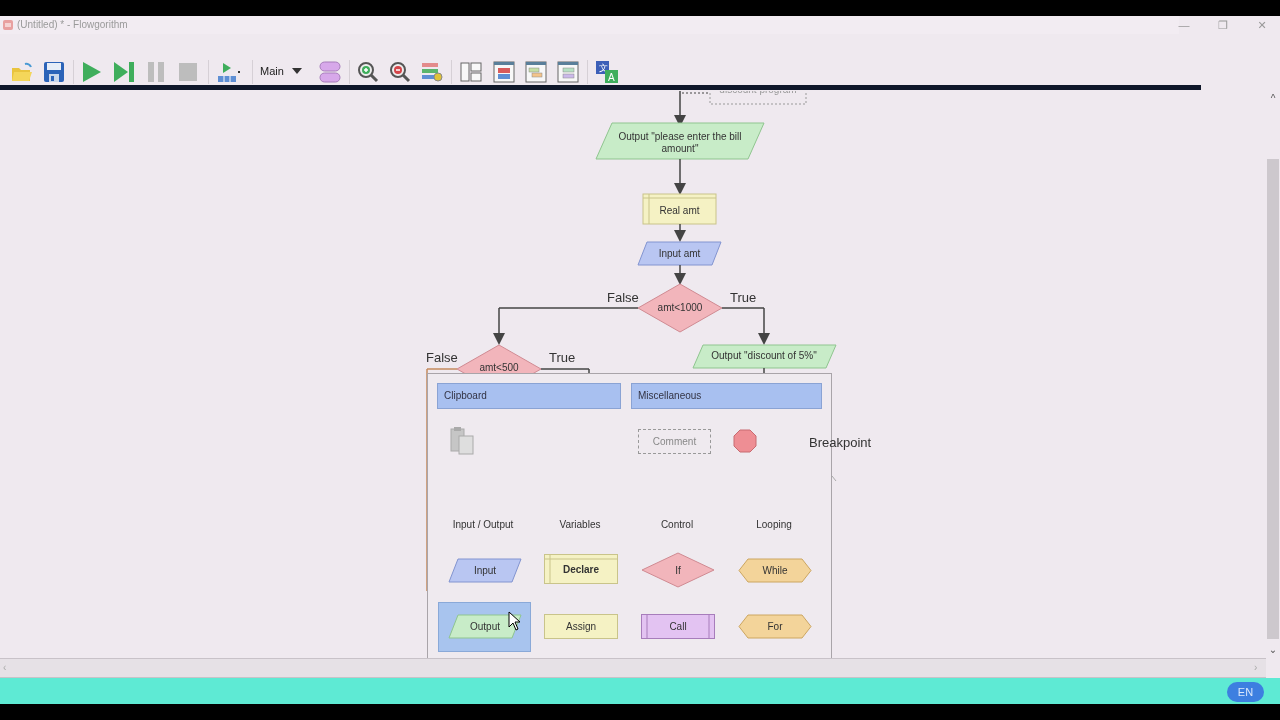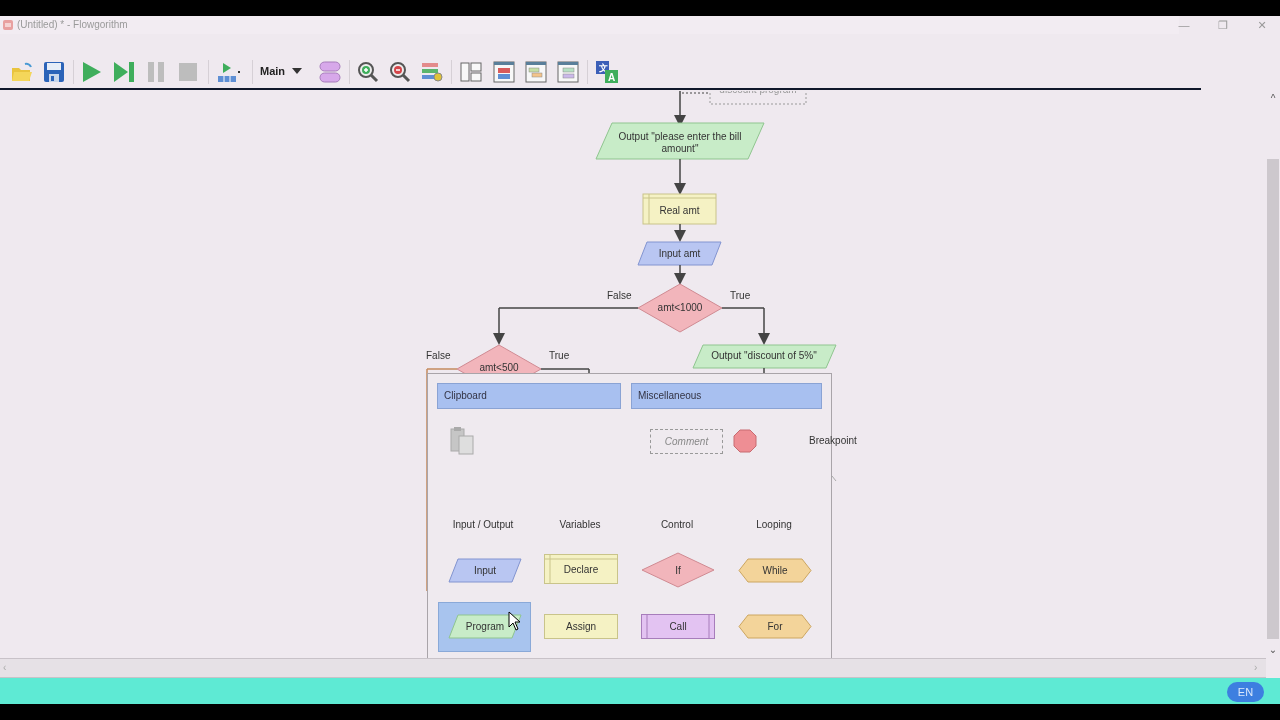--- a/index.html
+++ b/index.html
@@ -9,36 +9,36 @@
   .bottombar-black { position: absolute; left: 0; top: 704px; width: 1280px; height: 16px; background: #000; }
 
   .titlebar { position: absolute; left: 0; top: 0; width: 1179px; height: 18px; background: #f2ecf2; }
   .titlebar .app-icon { position: absolute; left: 2px; top: 3px; width: 12px; height: 12px; }
   .titlebar .title { position: absolute; left: 17px; top: 3px; font-size: 10px; color: #9a9a9a; }
   .win-ctrl { position: absolute; top: 1px; width: 40px; height: 16px; color: #999; font-size: 11px; text-align: center; line-height: 16px; cursor: pointer; }
 
   .menubar { position: absolute; left: 0; top: 18px; width: 1280px; height: 20px; background: #efe9ef; }
   .menu-item { position: absolute; top: 3px; font-size: 11px; color: #222; cursor: pointer; }
 
-  .toolbar { position: absolute; left: 0; top: 38px; width: 1201px; height: 36px; background: #efe9ef; border-bottom: 2px solid #0f172a; font-weight: bold; }
+  .toolbar { position: absolute; left: 0; top: 38px; width: 1201px; height: 36px; background: #efe9ef; border-bottom: 5px solid #0f172a; }
   .tb-btn { position: absolute; top: 6px; width: 24px; height: 24px; cursor: pointer; }
   .tb-sep { position: absolute; top: 6px; width: 1px; height: 24px; background: #d6d0d6; }
   .tb-main { position: absolute; left: 260px; top: 11px; font-size: 11px; color: #222; }
   .tb-dd { position: absolute; left: 292px; top: 14px; width: 0; height: 0; border-left: 5px solid transparent; border-right: 5px solid transparent; border-top: 6px solid #333; cursor: pointer; }
 
   .canvas { position: absolute; left: 0; top: 75px; width: 1266px; height: 567px; background: #efe9ef; overflow: hidden; }
   .vscroll { position: absolute; left: 1266px; top: 75px; width: 14px; height: 567px; background: #efe9ef; }
   .vscroll .thumb { position: absolute; left: 1px; top: 68px; width: 12px; height: 480px; background: #cdc8cd; }
   .vscroll .arrow { position: absolute; left: 0; width: 14px; font-size: 10px; color: #555; text-align: center; }
   .hscroll { position: absolute; left: 0; top: 642px; width: 1266px; height: 20px; background: #e6e1e6; border-top: 1px solid #c8c2c8; border-bottom: 1px solid #c8c2c8; }
   .statusbar { position: absolute; left: 0; top: 662px; width: 1280px; height: 26px; background: #5eead4; }
   .lang-badge { position: absolute; left: 1227px; top: 4px; width: 37px; height: 20px; border-radius: 10px; background: #3d7fe0; color: #dbe8fb; font-size: 11px; text-align: center; line-height: 20px; cursor: pointer; }
 
   .fc-text { position: absolute; font-size: 10px; color: #333; text-align: center; }
-  .label { position: absolute; font-size: 10px; color: #333; }
+  .label { position: absolute; font-size: 13px; color: #333; }
 
   .palette { position: absolute; left: 427px; top: 282px; width: 405px; height: 350px; background: #efeaef; border: 1px solid #a9a4a9; }
   .pal-header { position: absolute; height: 26px; background: #a8c0f0; border: 1px solid #8aa3d4; font-size: 10px; color: #334; padding-left: 6px; line-height: 24px; }
   .pal-col { position: absolute; font-size: 10px; color: #333; text-align: center; width: 90px; }
   .pal-item { position: absolute; cursor: pointer; }
   .pal-item .lbl { position: absolute; left: 0; top: 0; width: 100%; height: 100%; display: flex; align-items: center; justify-content: center; font-size: 10px; color: #333; }
   .selected-bg { position: absolute; left: 10px; top: 228px; width: 93px; height: 50px; background: #a8c4ee; border: 1px solid #8aa9d8; }
 </style>
 </head>
 <body>
@@ -215,21 +215,21 @@
     <div class="palette">
       <div class="pal-header" style="left:9px; top:9px; width:184px;">Clipboard</div>
       <div class="pal-header" style="left:203px; top:9px; width:191px;">Miscellaneous</div>
 
       <svg class="pal-item" style="left:20px; top:52px; width:32px; height:30px;" viewBox="0 0 32 30">
         <rect x="3" y="3" width="13" height="22" fill="#c6c6c6" stroke="#aaa"></rect>
         <rect x="6" y="1" width="7" height="4" fill="#aaa"></rect>
         <rect x="11" y="10" width="14" height="18" fill="#dedede" stroke="#aaa"></rect>
       </svg>
 
-      <div class="pal-item" style="left:222px; top:55px; width:73px; height:25px; border:1px dashed #999;font-style:italic;">
+      <div class="pal-item" style="left:210px; top:55px; width:73px; height:25px; border:1px dashed #999;">
         <span class="lbl" style="color:#888;">Comment</span>
       </div>
       <svg class="pal-item" style="left:305px; top:55px; width:24px; height:24px;" viewBox="0 0 24 24">
         <polygon points="7,1 17,1 23,7 23,17 17,23 7,23 1,17 1,7" fill="#ee8e94" stroke="#c86a70"></polygon>
       </svg>
       <span class="label" style="left:339px; top:61px;margin-left:42px;">Breakpoint</span>
 
 
       <span class="pal-col" style="left:10px; top:145px;">Input / Output</span>
       <span class="pal-col" style="left:107px; top:145px;">Variables</span>
@@ -242,30 +242,30 @@
         <svg width="74" height="25" style="position:absolute;left:0;top:0;">
             <polygon points="10,1 73,1 64,24 1,24" fill="#b9c6f2" stroke="#8294d0"></polygon>
           </svg>
         <span class="lbl">Input</span>
       </div>
 
       <div class="pal-item" style="left:20px; top:240px; width:74px; height:25px;">
         <svg width="74" height="25" style="position:absolute;left:0;top:0;">
             <polygon points="10,1 73,1 64,24 1,24" fill="#c8ecc8" stroke="#8fc58f"></polygon>
           </svg>
-        <span class="lbl">Program</span>
+        <span class="lbl">Output</span>
       </div>
 
       <div class="pal-item" style="left:116px; top:180px; width:74px; height:30px;">
         <svg width="74" height="30" style="position:absolute;left:0;top:0;">
           <rect x="0.5" y="0.5" width="73" height="29" fill="#f5f2c4" stroke="#c9c48a"></rect>
           <line x1="0" y1="5" x2="74" y2="5" stroke="#c9c48a"></line>
           <line x1="6" y1="0" x2="6" y2="30" stroke="#c9c48a"></line>
         </svg>
-        <span class="lbl" style="padding-top:0;">Declare</span>
+        <span class="lbl" style="padding-top:0;font-weight:bold;">Declare</span>
       </div>
 
       <div class="pal-item" style="left:116px; top:240px; width:74px; height:25px;">
         <svg width="74" height="25" style="position:absolute;left:0;top:0;">
             <rect x="0.5" y="0.5" width="73" height="24" fill="#f5f2c4" stroke="#c9c48a"></rect>
           </svg>
         <span class="lbl">Assign</span>
       </div>
 
       <div class="pal-item" style="left:213px; top:178px; width:74px; height:36px;">

